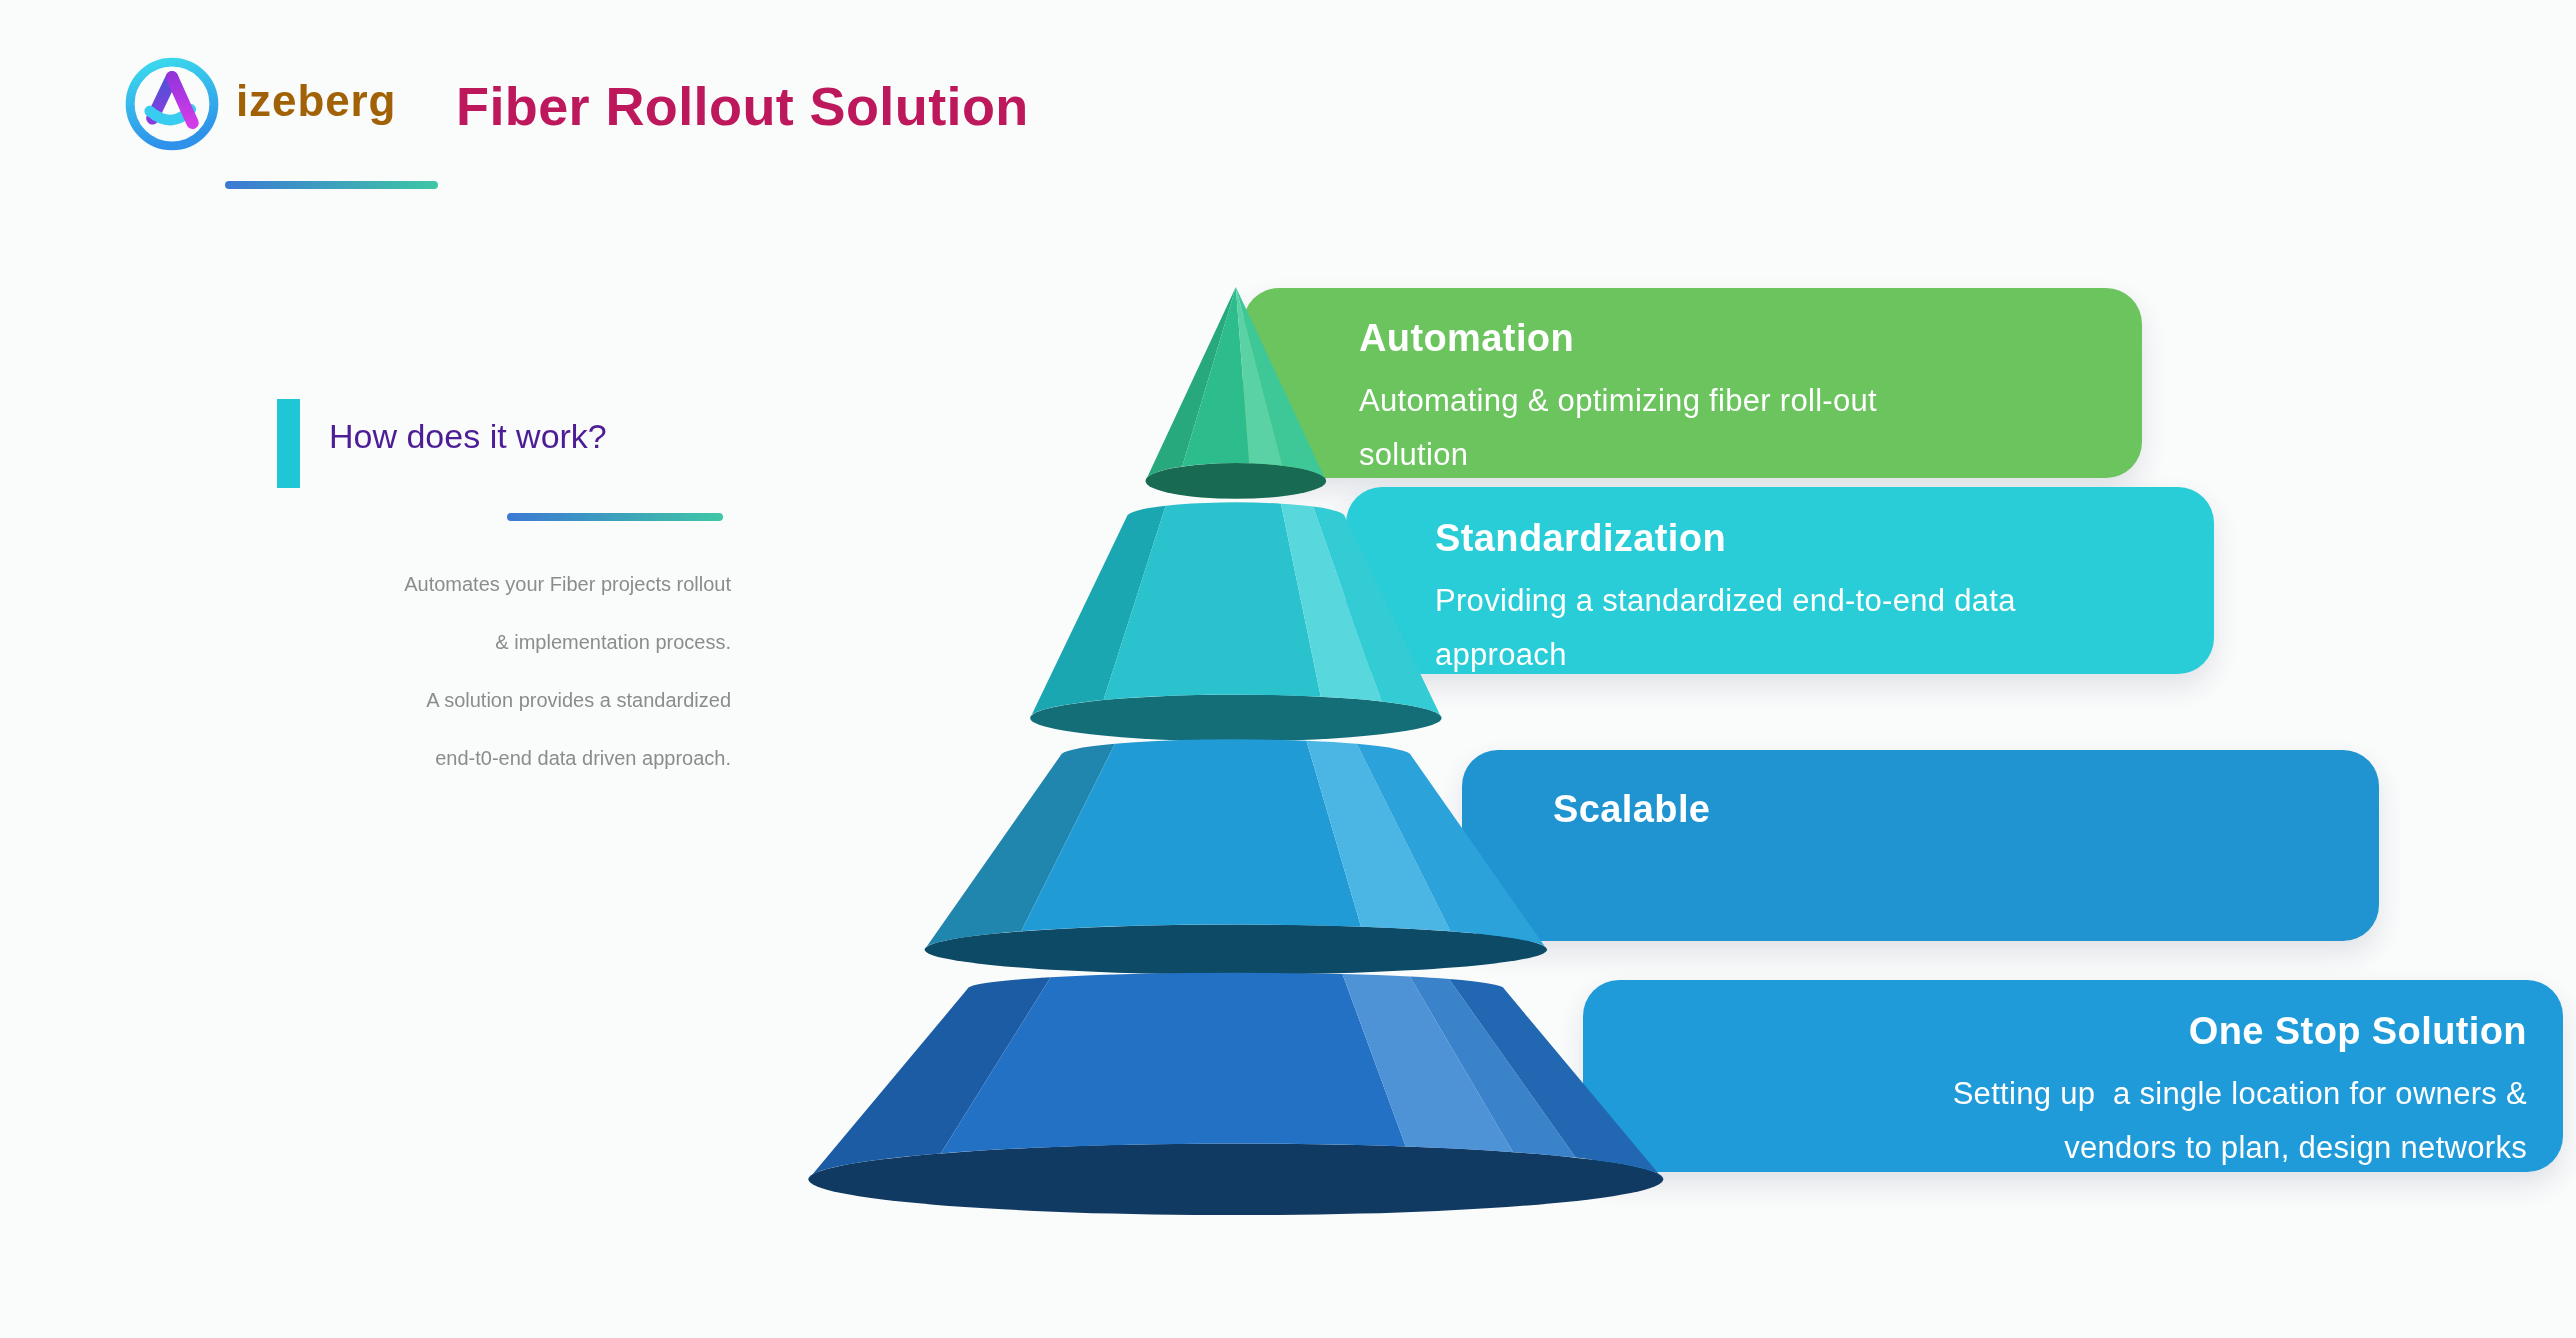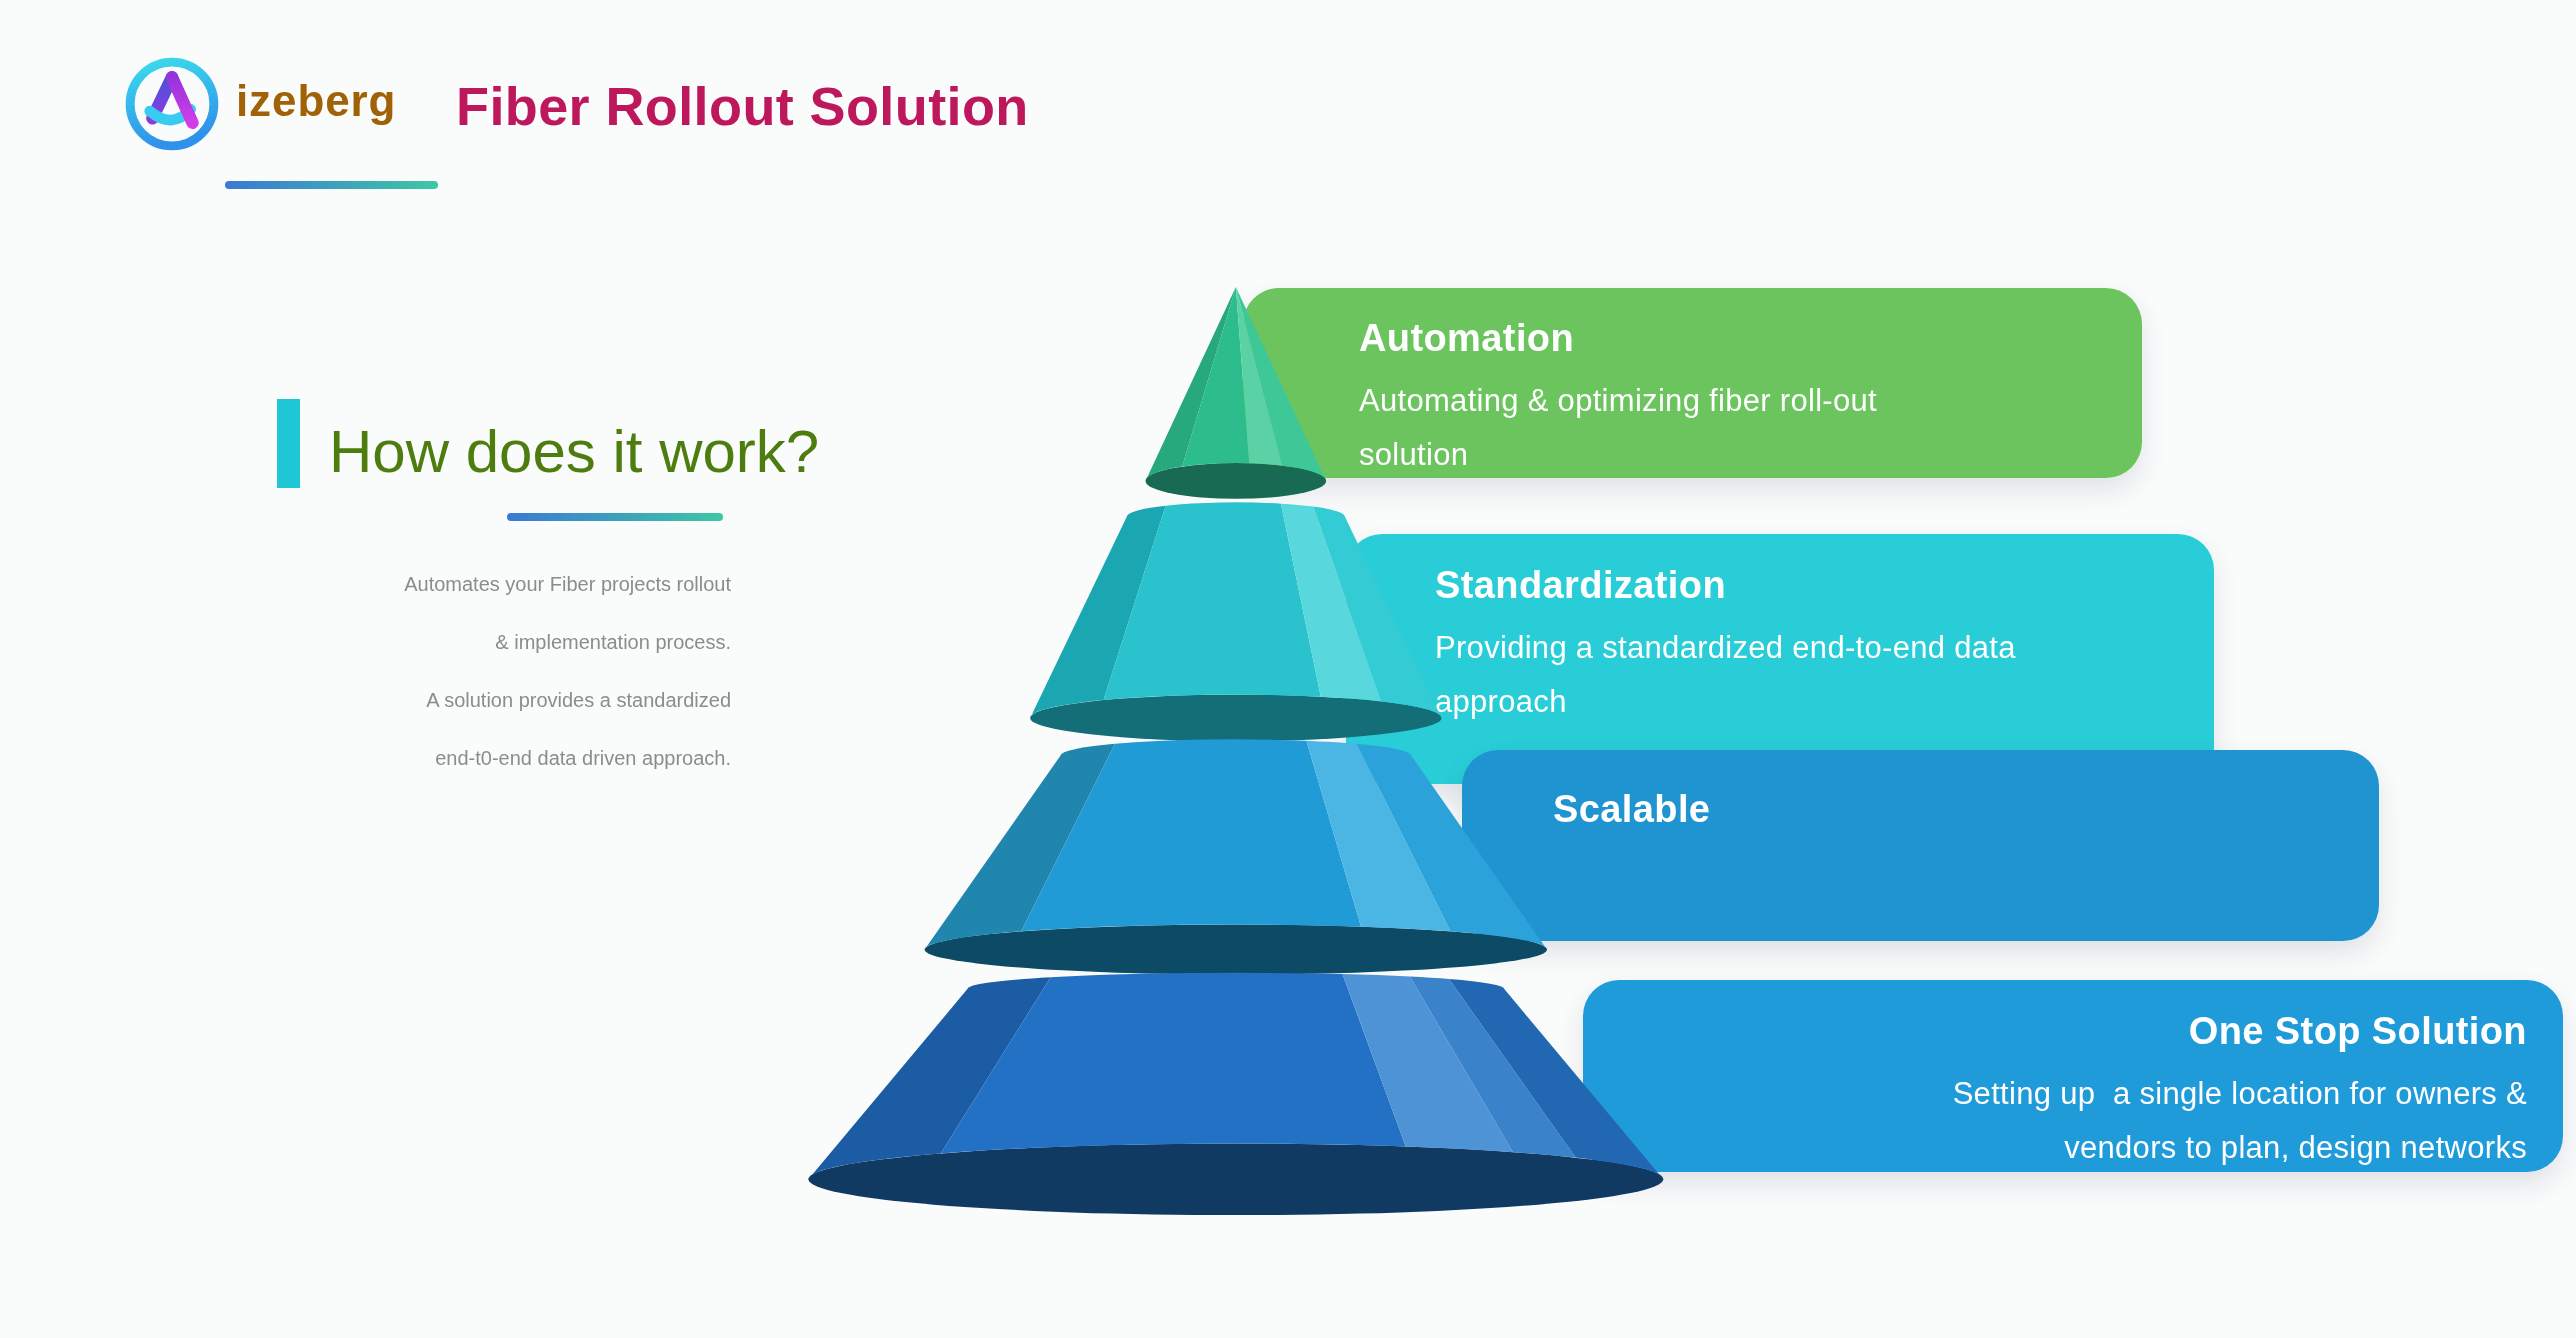--- a/index.html
+++ b/index.html
@@ -24,21 +24,21 @@
     border-radius:4.5px;
     background:linear-gradient(90deg, var(--grad-from), var(--grad-to));
   }
   
   .accent-bar {
     position:absolute; left:277px; top:399px; width:23px; height:89px;
     background:var(--accent-cyan);
   }
   .section-heading {
     position:absolute; left:329px; top:417px;
-    font-size:60px; font-weight:500; color:#4d7c0f;
+    font-size:34px; font-weight:500; color:#4c1d95;
   }
   .section-underline {
     position:absolute; left:507px; top:513px; width:216px; height:8px;
     border-radius:4.5px;
     background:linear-gradient(90deg, var(--grad-from), var(--grad-to));
   }
   .intro-paragraph {
     position:absolute; left:166px; top:555px; width:565px;
     text-align:right; font-size:20px; line-height:58px; color:#8b8c8e;
   }
@@ -50,21 +50,21 @@
   }
   .card-title {
     font-weight:700; font-size:38px; letter-spacing:0.4px;
   }
   .card-desc { margin-top:14.3px; }
   .card-desc div {
     font-size:31px; line-height:54px; font-weight:400;
     letter-spacing:0.3px; white-space:pre-wrap;
   }
   #card-1 { left:1243px; top:288px;  width:899px; height:190px; padding:29px 20px 0 116px; }
-  #card-2 { left:1346px; top:534px;  width:868px;  height:250px; padding:30px 41px 0 89px; }
+  #card-2 { left:1346px; top:487px;  width:868px;  height:187px; padding:30px 41px 0 89px; }
   #card-3 { left:1462px; top:750px;  width:917px; height:191px; padding:38px 36px 0 91px; }
   #card-4 { left:1583px; top:980px; width:980px; height:192px; padding:30px 36px 16px 136px;text-align:right; }
   
   .pyramid-svg { position:absolute; left:778px; top:268px; width:930px; height:966px; }
 </style>
 </head>
 <body style="background: rgb(250, 251, 251);">
 
 <svg class="logo-svg" viewBox="0 0 110 110">
   <defs>

